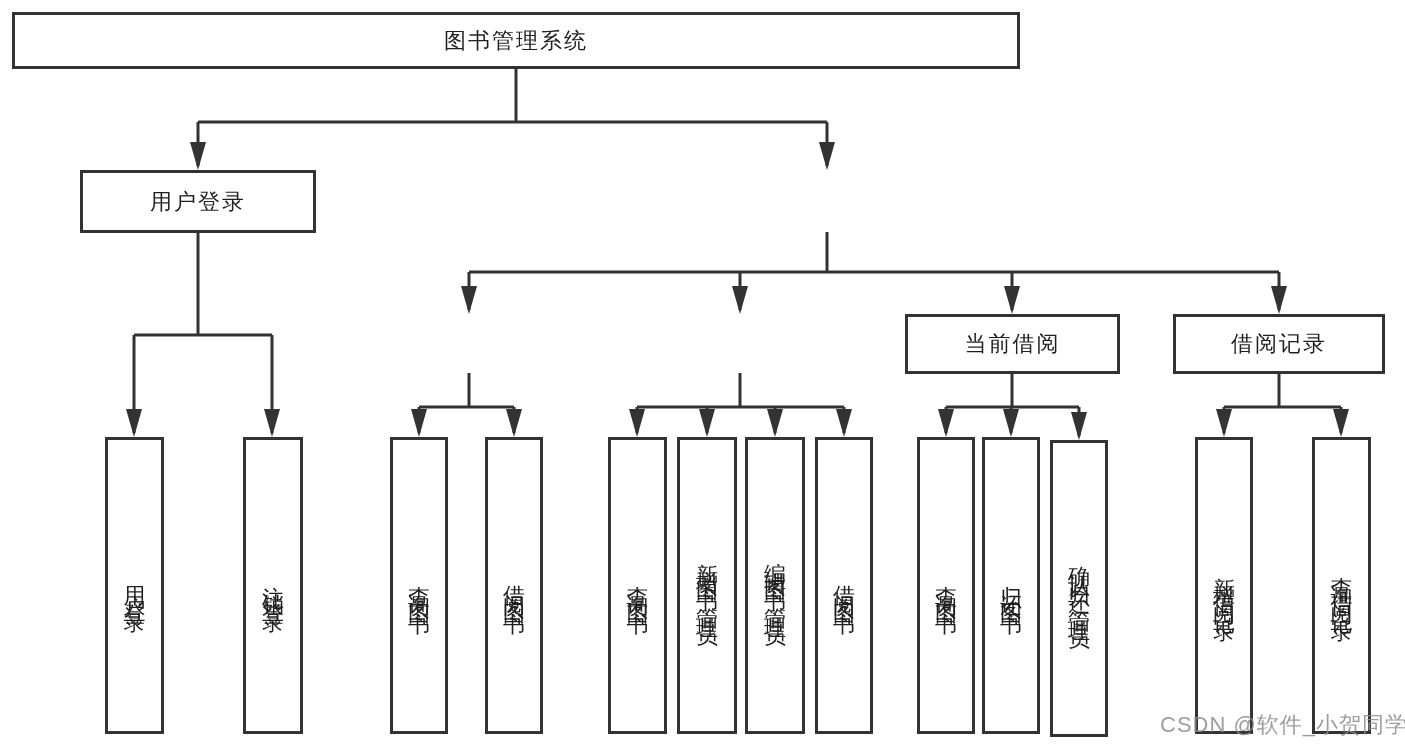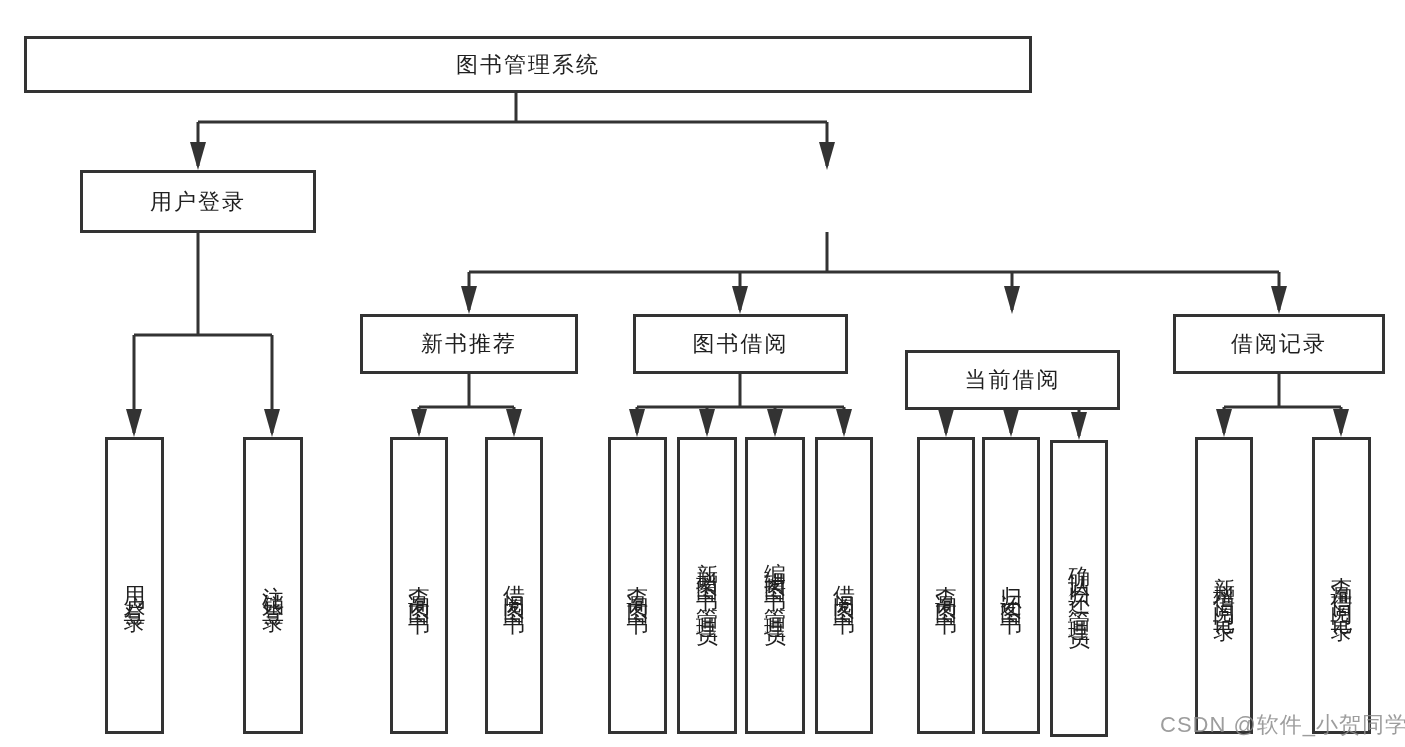--- a/index.html
+++ b/index.html
@@ -81,35 +81,29 @@
       <polygon points="767,409 783,409 775,437"></polygon>
       <polygon points="836,409 852,409 844,437"></polygon>
       <polygon points="938,409 954,409 946,437"></polygon>
       <polygon points="1003,409 1019,409 1011,437"></polygon>
       <polygon points="1071,412 1087,412 1079,440"></polygon>
       <polygon points="1216,409 1232,409 1224,437"></polygon>
       <polygon points="1333,409 1349,409 1341,437"></polygon>
     </g>
   </svg>
 
-  <div class="node hbox" style="left:24px; top:12px; width:1008px; height:57px;margin-top:24px;">
+  <div class="node hbox" style="left:12px; top:12px; width:1008px; height:57px;">
     <span>图书管理系统</span>
   </div>
 
   <div class="node hbox" style="left:80px; top:170px; width:236px; height:63px;">
     <span>用户登录</span>
   </div>
 
-  <div class="node hbox" style="left:360px; top:314px; width:218px; height:60px;">
-    <span>新书推荐</span>
-  </div>
-  <div class="node hbox" style="left:633px; top:314px; width:215px; height:60px;">
-    <span>图书借阅</span>
-  </div>
-  <div class="node hbox" style="left:905px; top:314px; width:215px; height:60px;margin-top:36px;">
+  <div class="node hbox" style="left:905px; top:314px; width:215px; height:60px;">
     <span>当前借阅</span>
   </div>
   <div class="node hbox" style="left:1173px; top:314px; width:212px; height:60px;">
     <span>借阅记录</span>
   </div>
 
   <div class="node vbox" style="left:105px; top:437px; width:59px; height:297px;">
     <span>用户登录</span>
   </div>
   <div class="node vbox" style="left:243px; top:437px; width:60px; height:297px;">

